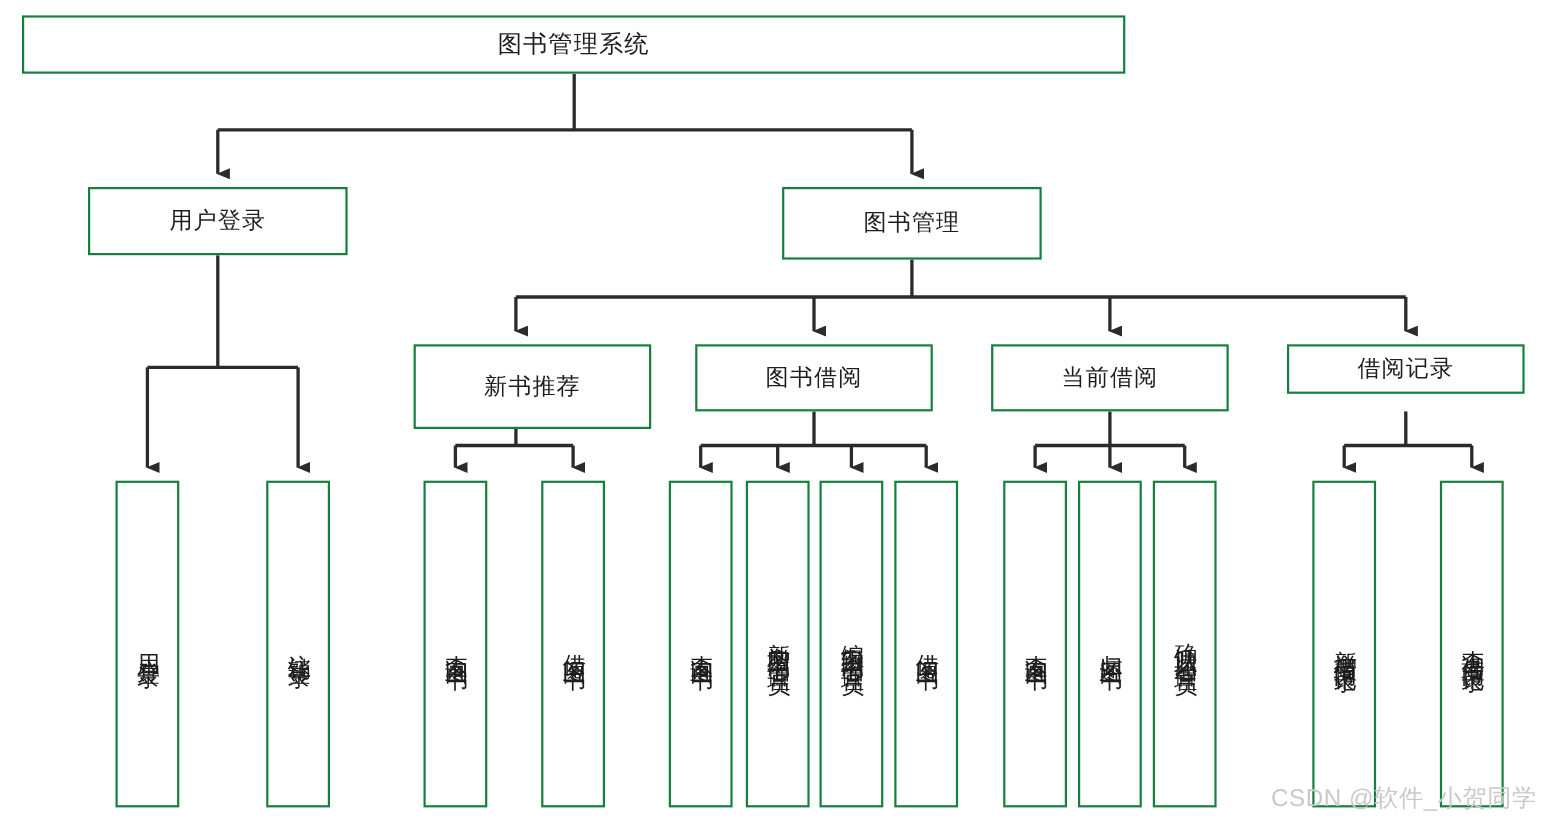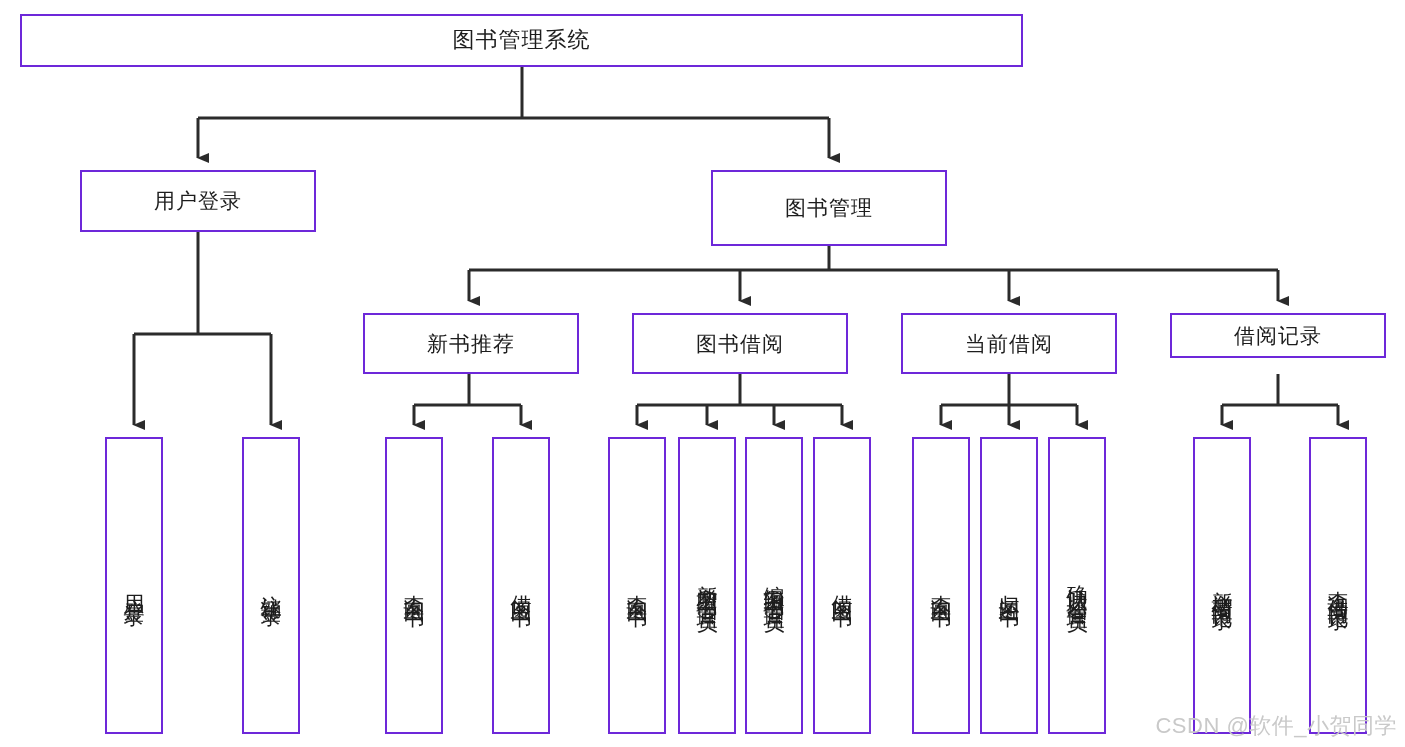--- a/index.html
+++ b/index.html
@@ -17,21 +17,21 @@
   }
   #wires {
     position: absolute;
     left: 0; top: 0;
     width: 1405px; height: 747px;
     pointer-events: none;
   }
   .node {
     position: absolute;
     background: #ffffff;
-    border: 2px solid #6d28d9;
+    border: 2px solid #15803d;
     display: flex;
     align-items: center;
     justify-content: center;
     color: #1d1d1d;
     z-index: 2;
   }
   .node.h {
     font-size: 21px;
     letter-spacing: 1px;
     line-height: 1.2;
@@ -118,25 +118,25 @@
     </g>
   </svg>
 
   <div class="node h root" style="left:20px; top:14px; width:1003px; height:53px;">
     <span>图书管理系统</span>
   </div>
 
   <div class="node h" style="left:80px; top:170px; width:236px; height:62px;">
     <span>用户登录</span>
   </div>
-  <div class="node h" style="left:711px; top:170px; width:236px; height:76px;">
+  <div class="node h" style="left:711px; top:170px; width:236px; height:66px;">
     <span>图书管理</span>
   </div>
 
-  <div class="node h" style="left:363px; top:313px; width:216px; height:61px;">
+  <div class="node h" style="left:376px; top:313px; width:216px; height:77px;">
     <span>新书推荐</span>
   </div>
   <div class="node h" style="left:632px; top:313px; width:216px; height:61px;">
     <span>图书借阅</span>
   </div>
   <div class="node h" style="left:901px; top:313px; width:216px; height:61px;">
     <span>当前借阅</span>
   </div>
   <div class="node h" style="left:1170px; top:313px; width:216px; height:45px;">
     <span>借阅记录</span>

